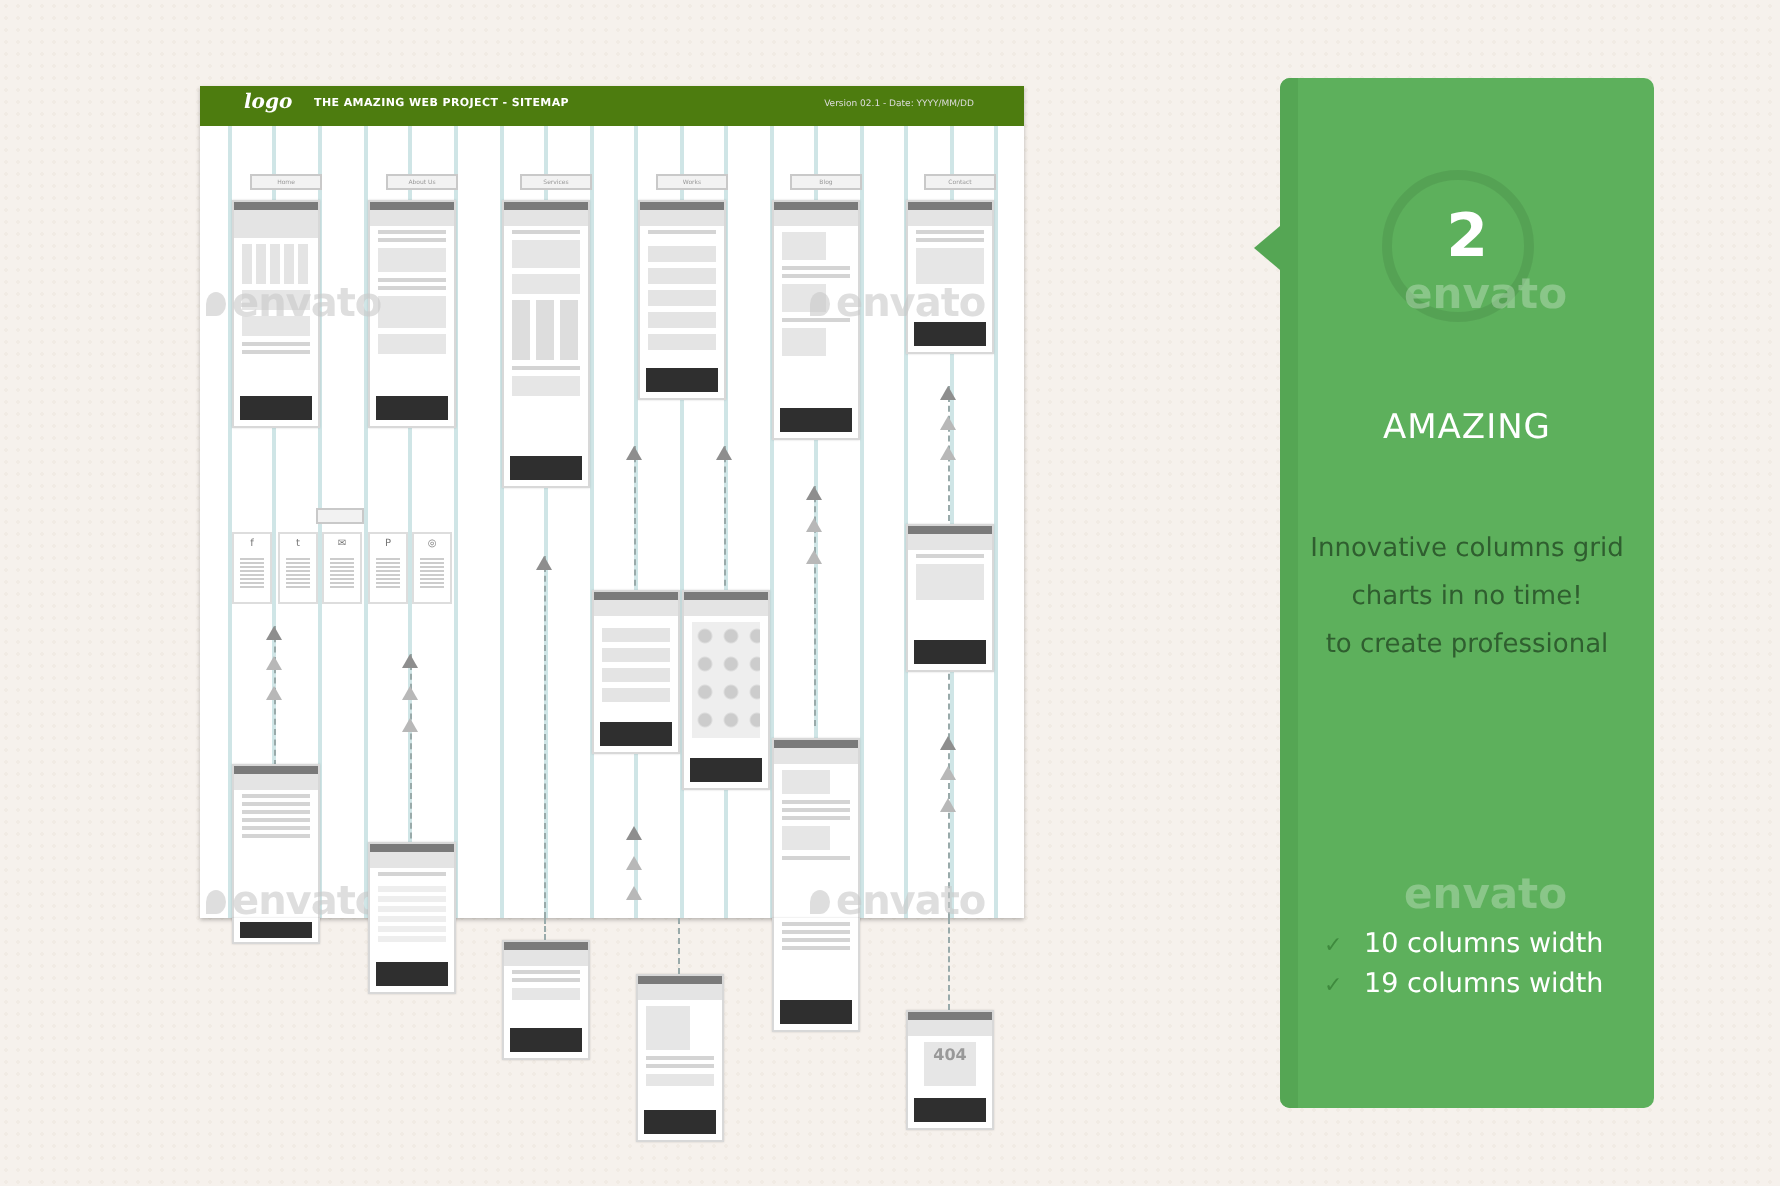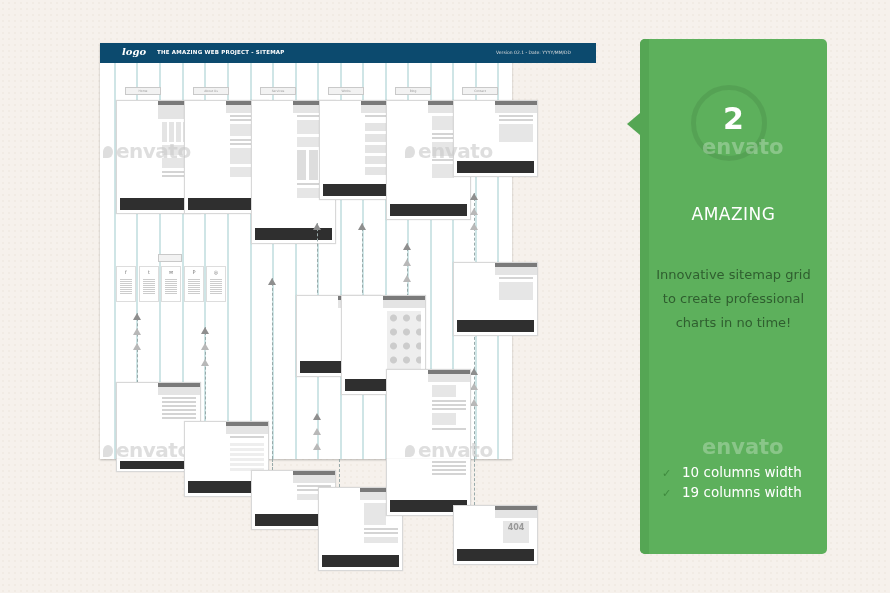--- a/index.html
+++ b/index.html
@@ -1,25 +1,25 @@
 <!DOCTYPE html>
 <html><head>
 <meta charset="utf-8">
 <style>
   html,body{margin:0;padding:0;}
   body{width:890px;height:593px;background:#f6f1ec;position:relative;overflow:hidden;font-family:"DejaVu Sans",sans-serif;}
   .bgpat{position:absolute;inset:0;background-image:radial-gradient(#efe8e1 1px,transparent 1px);background-size:6px 6px;opacity:.7;}
   
   .board{position:absolute;left:100px;top:43px;width:412px;height:416px;background:#fff;box-shadow:0 1px 2px rgba(0,0,0,.25);}
-  .board-head{position:absolute;left:0;top:0;width:496px;height:20px;background:#0c4a6e;color:#fff;}
+  .board-head{position:absolute;left:0;top:0;width:412px;height:20px;background:#4d7c0f;color:#fff;}
   .logo{position:absolute;left:22px;top:3px;font-family:"DejaVu Serif",serif;font-style:italic;font-weight:bold;font-size:10px;color:#fff;}
   .proj{position:absolute;left:57px;top:6px;font-size:5.5px;font-weight:bold;letter-spacing:.2px;}
   .ver{position:absolute;right:25px;top:7px;font-size:4.5px;color:#ddd;}
   .col{position:absolute;top:20px;width:2px;height:396px;background:#cfe5e6;}
-  .node{position:absolute;background:#fff;border:1px solid #d8d8d8;box-shadow:0 0 1px rgba(0,0,0,.15);overflow:hidden;padding-left:41px;}
+  .node{position:absolute;background:#fff;border:1px solid #d8d8d8;box-shadow:0 0 1px rgba(0,0,0,.15);overflow:hidden;}
   .node .bar{height:4px;background:#7a7a7a;}
   .node .hdr{height:8px;background:#e4e4e4;}
   .node .blk{margin:3px 4px;background:#e6e6e6;}
   .node .txt{margin:2px 4px;height:2px;background:#d4d4d4;}
   .node .ftr{position:absolute;left:3px;right:3px;bottom:3px;height:12px;background:#2f2f2f;}
   .lbl{position:absolute;width:34px;height:6px;background:#f2f2f2;border:1px solid #c9c9c9;font-size:3px;color:#999;text-align:center;line-height:6px;}
   .arrow{position:absolute;width:0;height:0;border-left:4px solid transparent;border-right:4px solid transparent;border-bottom:7px solid #8e8e8e;}
   .arrow.l{border-bottom-color:#b8b8b8;}
   .dash{position:absolute;width:0;border-left:1px dashed #9aa;}
   .soc{position:absolute;width:18px;height:34px;background:#fff;border:1px solid #ddd;}
@@ -283,23 +283,23 @@
 <div class="dash" style="left:474px;top:459px;height:46px"></div>
 
 <div class="notch"></div>
 <div class="card">
   <div class="card-edge"></div>
   <div class="ring"></div>
   <div class="num">2</div>
   <div class="cwm" style="left:62px;top:96px">envato</div>
   <div class="title">AMAZING</div>
   <div class="desc">
-    <div>Innovative sitemap grid</div>
+    <div>Innovative columns grid</div>
+    <div>charts in no time!</div>
     <div>to create professional</div>
-    <div>charts in no time!</div>
   </div>
   <div class="cwm" style="left:62px;top:396px">envato</div>
   <div class="feat" style="top:425px">
     <span class="chk">✓</span><span>10 columns width</span>
   </div>
   <div class="feat" style="top:445px">
     <span class="chk">✓</span><span>19 columns width</span>
   </div>
 </div>
 

